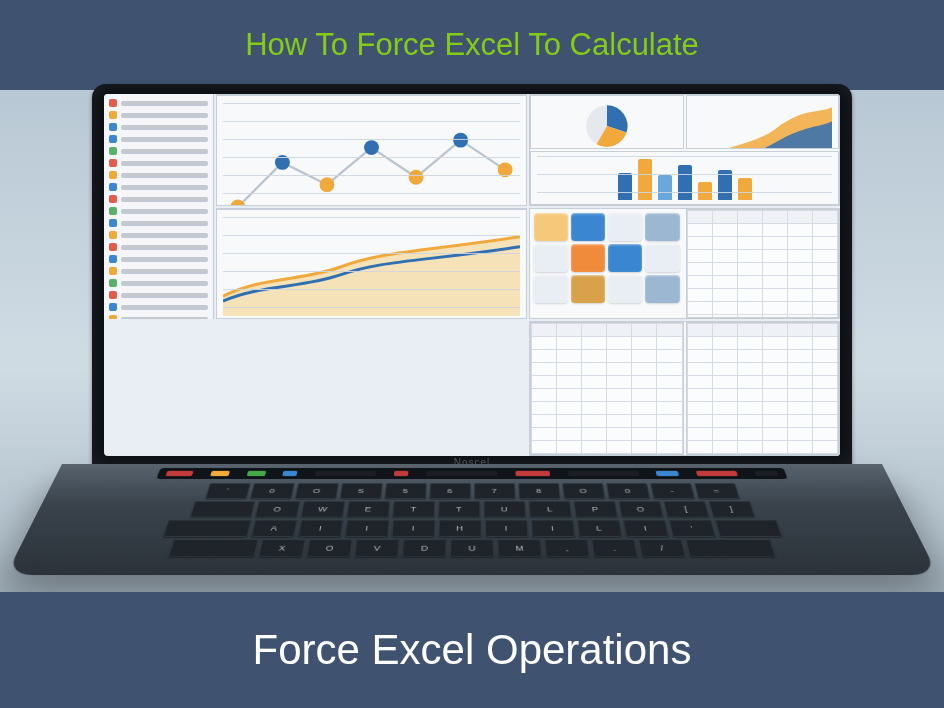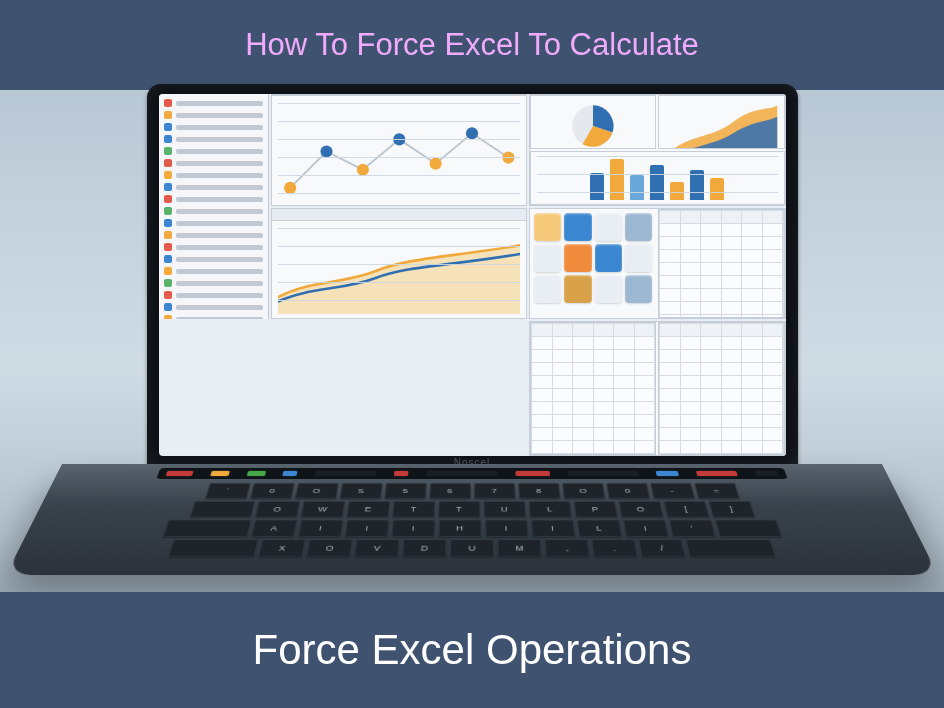--- a/index.html
+++ b/index.html
@@ -11,21 +11,21 @@
     position: relative;
     overflow: hidden;
   }
   .header-bar {
     width: 100%;
     height: 90px;
     background: #3f5370;
     display: flex;
     align-items: center;
     justify-content: center;
-    color: #f0abfc;
+    color: #84cc16;
     font-size: 31px;
     font-weight: 500;
   }
   .footer-bar {
     position: absolute;
     bottom: 0;
     width: 100%;
     height: 116px;
     background: #3f5370;
     display: flex;
@@ -45,21 +45,21 @@
     display: flex;
     justify-content: center;
     perspective: 1200px;
   }
   .laptop {
     position: relative;
     width: 820px;
     margin-top: -6px;
   }
   .screen-frame {
-    width: 651px;
+    width: 760px;
     height: 380px;
     margin: 0 auto;
     background: #0b0f14;
     border-radius: 14px 14px 0 0;
     padding: 10px 12px 8px 12px;
     box-shadow: 0 2px 4px rgba(0,0,0,.4), inset 0 0 20px rgba(255,255,255,.08);
     position: relative;
   }
   .screen {
     width: 100%;

